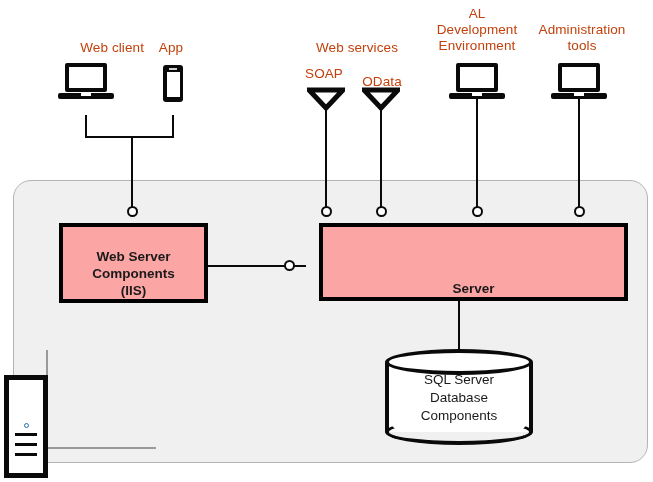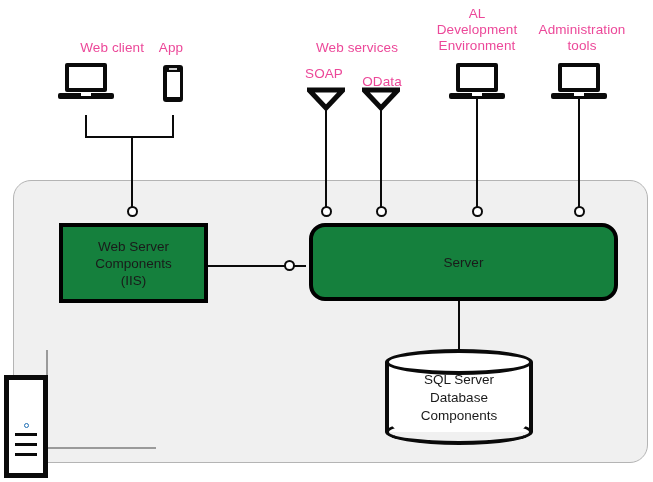--- a/index.html
+++ b/index.html
@@ -10,21 +10,21 @@
   #diagram-root {
     position: relative;
     width: 653px;
     height: 482px;
     background: #ffffff;
     font-family: "Liberation Sans", sans-serif;
     overflow: hidden;
   }
   .label {
     position: absolute;
-    color: #ec4899;
+    color: #c2410c;
     font-size: 13.5px;
     line-height: 16px;
     text-align: center;
     white-space: pre-line;
     letter-spacing: 0.1px;
   }
   
   .zone {
     position: absolute;
     left: 13px;
@@ -32,36 +32,37 @@
     width: 635px;
     height: 283px;
     background: #f0f0f0;
     border: 1.5px solid #b4b4b4;
     border-radius: 18px;
     box-sizing: border-box;
   }
   
   .node-box {
     position: absolute;
-    background: #15803d;
+    background: #fca5a5;
     border: 4px solid #000000;
     box-sizing: border-box;
     display: flex;
-    align-items: center;
+    align-items: flex-end;
     justify-content: center;
+    font-weight: bold;
   }
   .node-box .node-text {
     font-size: 13.5px;
     line-height: 17px;
     color: #1a1a1a;
     text-align: center;
     white-space: pre-line;
   }
   #web-server-box { left: 59px; top: 223px; width: 149px; height: 80px; }
-  #server-box     { left: 309px; top: 223px; width: 309px; height: 78px; border-radius: 16px; }
+  #server-box     { left: 319px; top: 223px; width: 309px; height: 78px; }
 
   
   .vline {
     position: absolute;
     width: 2px;
     background: #0a0a0a;
   }
   .hline {
     position: absolute;
     height: 2px;

